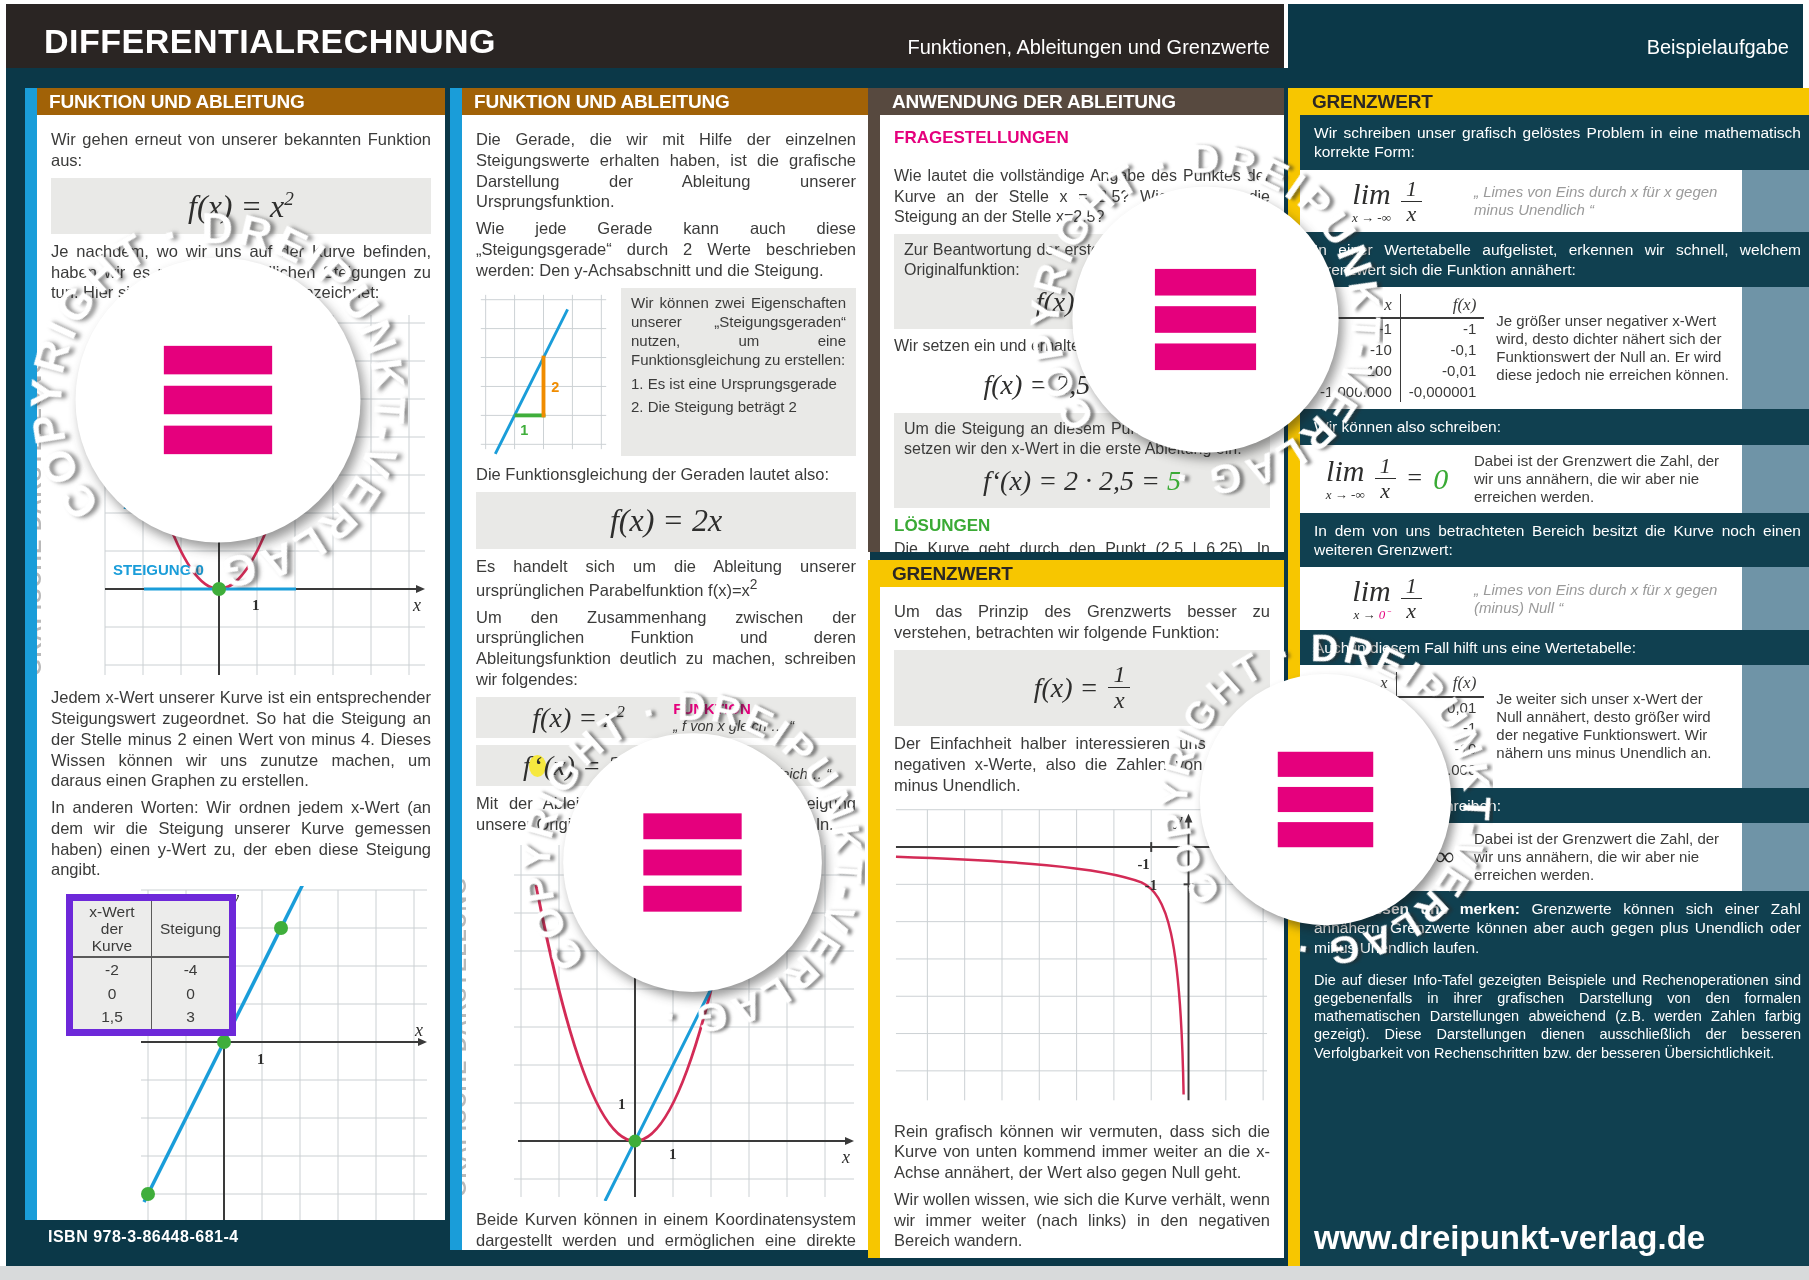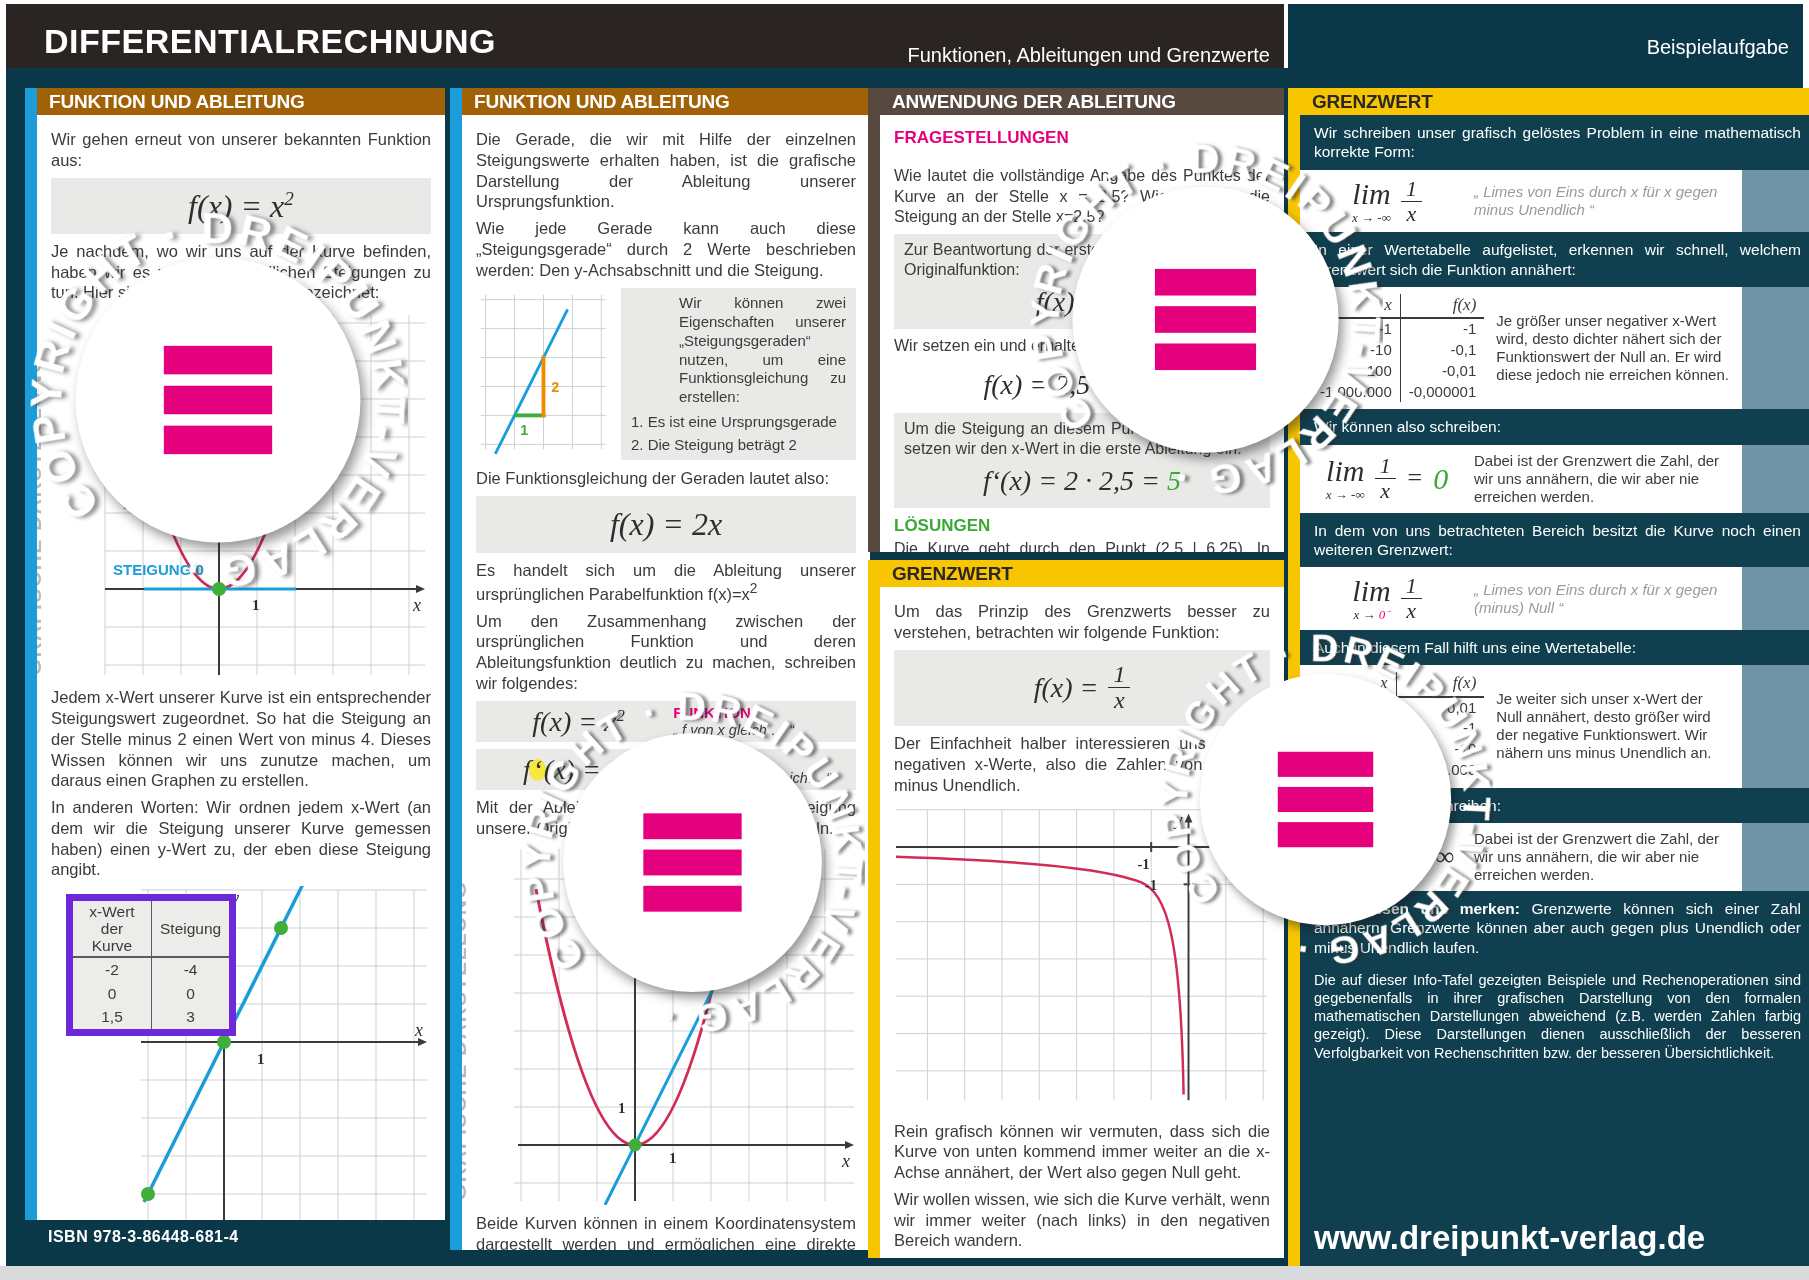--- a/index.html
+++ b/index.html
@@ -6,21 +6,21 @@
   .page{position:relative;width:1809px;height:1280px;background:#ffffff;overflow:hidden;
         font-family:"Liberation Sans",sans-serif;}
 
   
   .body-bg{position:absolute;left:6px;top:4px;width:1797px;height:1262px;background:#0b3848;}
   .head-dark{position:absolute;left:6px;top:4px;width:1278px;height:64px;background:#2a2523;}
   .head-divider{position:absolute;left:1284px;top:4px;width:4px;height:64px;background:#ffffff;}
   .footer-strip{position:absolute;left:0;top:1266px;width:1809px;height:14px;background:#d8dadb;}
 
   .page-title{position:absolute;left:44px;top:22px;color:#ffffff;font-size:34px;font-weight:bold;letter-spacing:.5px;}
-  .head-subtitle{position:absolute;left:6px;top:44px;width:1264px;text-align:right;color:#ffffff;font-size:20px;}
+  .head-subtitle{position:absolute;left:6px;top:36px;width:1264px;text-align:right;color:#ffffff;font-size:20px;}
   .head-tab{position:absolute;left:1288px;top:36px;width:501px;text-align:right;color:#ffffff;font-size:20px;}
 
   
   .col{position:absolute;z-index:1;}
   .col-head{height:27px;display:flex;align-items:center;padding-left:12px;
             font-weight:bold;font-size:19px;letter-spacing:-.2px;color:#fff;}
   .col-head.blue{background:#a16207;}
   .col-head.brown{background:#57493f;}
   .col-head.yellow{background:#f7c600;color:#2b2724;}
   .col-body{background:#ffffff;height:calc(100% - 27px);padding:8px 14px 0 14px;box-sizing:border-box;
@@ -210,21 +210,21 @@
       <div style="display:flex;gap:10px;margin:8px 0;">
         <svg width="135" height="168" viewBox="0 0 140 170">
           <path class="grid" d="M10 5V165 M40 5V165 M70 5V165 M100 5V165 M130 5V165 M5 10H135 M5 40H135 M5 70H135 M5 100H135 M5 130H135 M5 160H135"></path>
           <line x1="20" y1="170" x2="95" y2="20" stroke="#1a9dd9" stroke-width="3"></line>
           <line x1="40" y1="130" x2="72" y2="130" stroke="#3fae3b" stroke-width="4"></line>
           <line x1="70" y1="132" x2="70" y2="68" stroke="#f08c00" stroke-width="4"></line>
           <text x="46" y="150" fill="#3fae3b" font-weight="bold" font-size="15">1</text>
           <text x="78" y="106" fill="#f08c00" font-weight="bold" font-size="15">2</text>
         </svg>
         <div class="gbox" style="flex:1;margin:0;font-size:15px;line-height:1.25;">
-          <div style="text-align:justify;margin-left:48px;">Wir können zwei Eigenschaften unserer „Steigungsgeraden“ nutzen, um eine Funktionsgleichung zu erstellen:</div>
+          <div style="text-align:justify;">Wir können zwei Eigenschaften unserer „Steigungsgeraden“ nutzen, um eine Funktionsgleichung zu erstellen:</div>
           <div style="margin-top:6px;">1. Es ist eine Ursprungsgerade</div>
           <div style="margin-top:4px;">2. Die Steigung beträgt 2</div>
         </div>
       </div>
 
       <div class="p">Die Funktionsgleichung der Geraden lautet also:</div>
       <div class="gbox fbig">f(x) = 2x</div>
       <div class="p"><span>Es handelt sich um die Ableitung unserer ursprünglichen Parabelfunktion f(x)=x</span><sup>2</sup></div>
       <div class="p">Um den Zusammenhang zwischen der ursprünglichen Funktion und deren Ableitungsfunktion deutlich zu machen, schreiben wir folgendes:</div>
 

